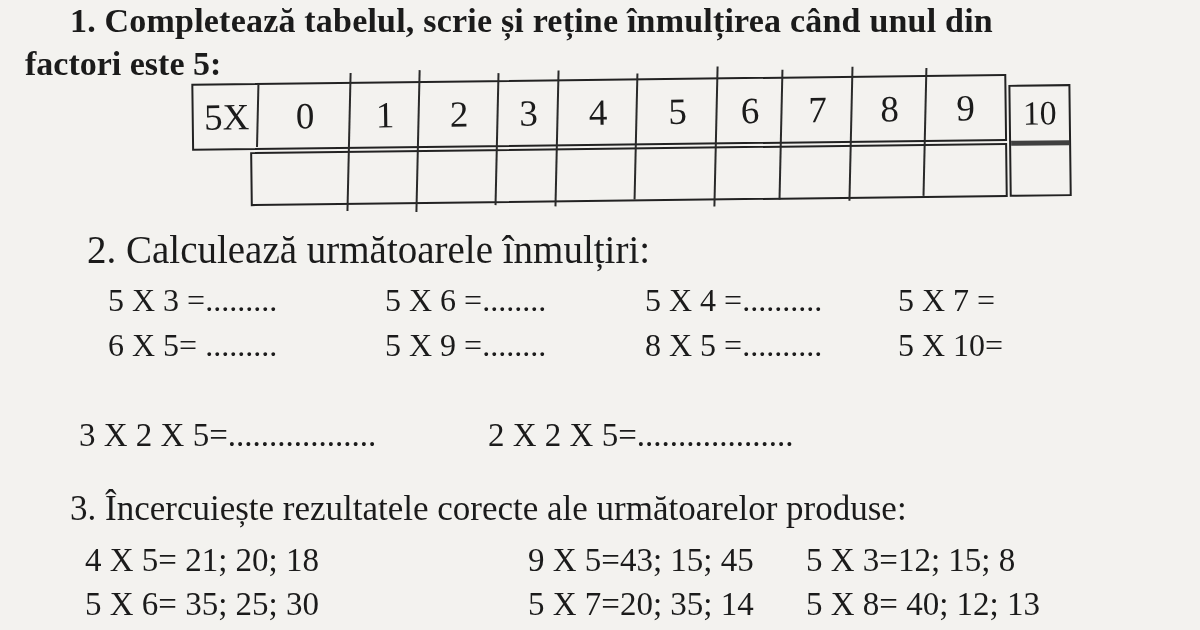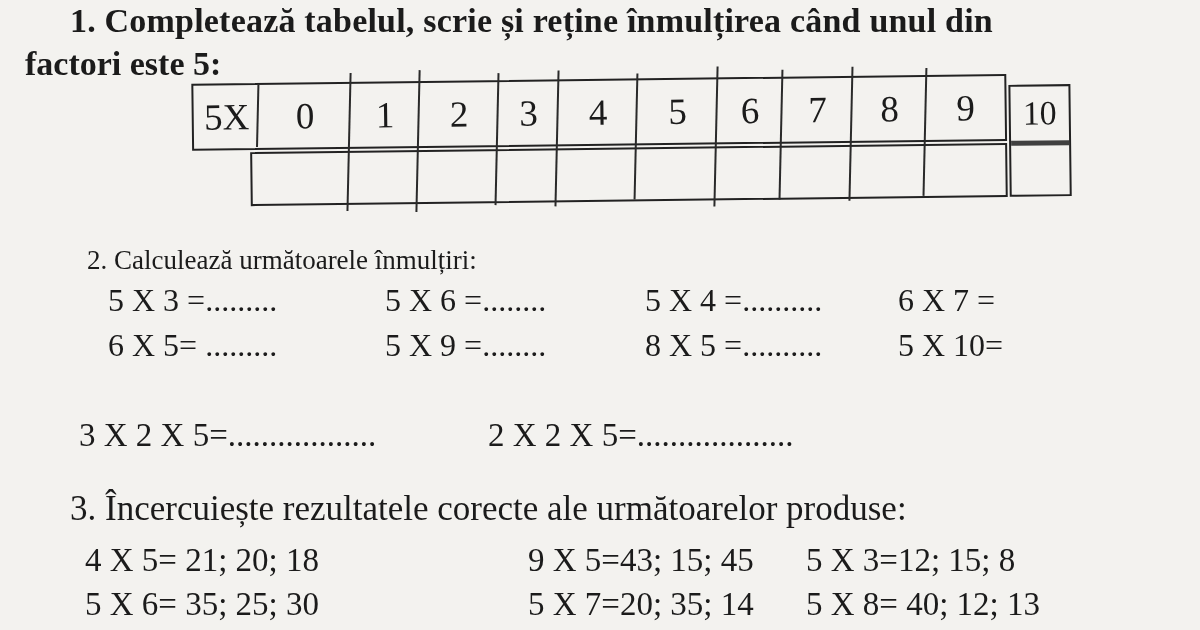--- a/index.html
+++ b/index.html
@@ -7,21 +7,21 @@
   .sheet{
     position:relative;width:1200px;height:630px;
     background:#f3f2ef;
     font-family:"Liberation Serif","DejaVu Serif",serif;
     color:#1b1b1b;
   }
   
   .abs{position:absolute;white-space:nowrap;}
   .h1a{left:70px;top:2px;font-size:34px;font-weight:700;letter-spacing:.2px;text-align:center;}
   .h1b{left:25px;top:45px;font-size:34px;font-weight:700;}
-  .h2{left:87px;top:227px;font-size:27px;margin-top:18px;}
+  .h2{left:87px;top:227px;font-size:39px;}
   .h3{left:70px;top:489px;font-size:35px;}
 
   .exrow{position:absolute;left:0;width:1200px;font-size:32px;white-space:nowrap;}
   .exrow.r1{top:282px;}
   .exrow.r2{top:327px;}
   .exrow span{display:inline-block;}
   .exrow .c1{margin-left:108px;width:277px;}
   .exrow .c2{width:260px;}
   .exrow .c3{width:253px;}
 
@@ -107,21 +107,21 @@
     <div class="vl" style="left:455px;top:14px;height:126px;"></div>
     <div class="vl" style="left:535px;top:8px;height:140px;"></div>
     <div class="vl" style="left:600px;top:12px;height:130px;"></div>
     <div class="vl" style="left:670px;top:10px;height:134px;"></div>
     <div class="vl" style="left:744px;top:12px;height:128px;"></div>
   </div>
 
   <div class="abs h2">2. Calculează următoarele înmulțiri:</div>
 
   <div class="exrow r1">
-    <span class="c1">5 X 3 =.........</span><span class="c2">5 X 6 =........</span><span class="c3">5 X 4 =..........</span><span class="c4">6 X 7 =</span>
+    <span class="c1">5 X 3 =.........</span><span class="c2">5 X 6 =........</span><span class="c3">5 X 4 =..........</span><span class="c4">5 X 7 =</span>
   </div>
   <div class="exrow r2">
     <span class="c1">6 X 5= .........</span><span class="c2">5 X 9 =........</span><span class="c3">8 X 5 =..........</span><span class="c4">5 X 10=</span>
   </div>
 
   <div class="extrarow">
     <span class="c1">3 X 2 X 5=..................</span><span class="c2">2 X 2 X 5=...................</span>
   </div>
 
   <div class="abs h3">3. Încercuiește rezultatele corecte ale următoarelor produse:</div>

